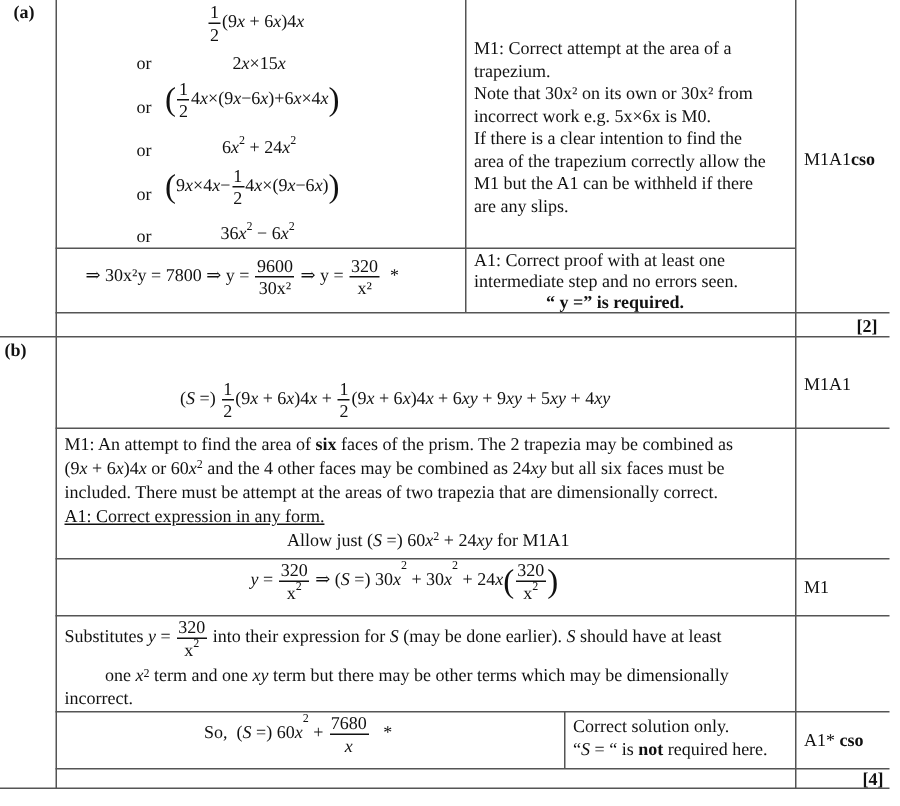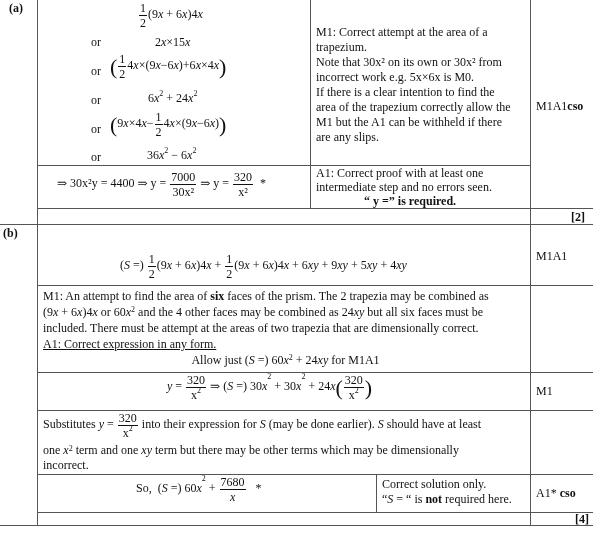--- a/index.html
+++ b/index.html
@@ -82,23 +82,23 @@
   <div>area of the trapezium correctly allow the</div>
   <div>M1 but the A1 can be withheld if there</div>
   <div>are any slips.</div>
 </div>
 
 <div class="mark" style="left:536px;top:99px;">
   <span>M1A1</span><b>cso</b>
 </div>
 
 <div class="eq" style="left:57px;top:171px;">
-  <span>⇒ 30x²y = 4400 ⇒ y =</span>
+  <span>⇒ 30x²y = 7800 ⇒ y =</span>
   <span class="frac">
-      <span class="n">7000</span>
+      <span class="n">9600</span>
       <span class="d">30x²</span>
     </span>
   <span>⇒ y =</span>
   <span class="frac">
       <span class="n">320</span>
       <span class="d">x²</span>
     </span>
   &nbsp;<span>*</span>
 </div>
 
@@ -141,21 +141,21 @@
       <span class="d">x<sup>2</sup></span>
     </span><span class="big">)</span>
 </div>
 <div class="mark" style="left:536px;top:384px;">M1</div>
 
 <div class="note" style="left:43px;top:412px;width:485px;font-size:12px;line-height:15px;">
   <div style="white-space:nowrap;">Substitutes <i>y</i> = <span class="frac">
         <span class="n">320</span>
         <span class="d">x<sup>2</sup></span>
       </span> into their expression for <i>S</i> (may be done earlier). <i>S</i> should have at least</div>
-  <div style="margin-top:4px;">one <i>x</i><sup>2</sup> term and one <i>xy</i> term but there may be other terms which may be dimensionally</div>
+  <div style="margin-top:4px;margin-left:27px;">one <i>x</i><sup>2</sup> term and one <i>xy</i> term but there may be other terms which may be dimensionally</div>
   <div>incorrect.</div>
 </div>
 
 <div class="eq" style="left:136px;top:476px;">
   So,&nbsp; (<i>S</i> =) 60<i>x</i><sup>2</sup> + <span class="frac">
       <span class="n">7680</span>
       <span class="d"><i>x</i></span>
     </span>
   &nbsp;&nbsp;<span>*</span>
 </div>

